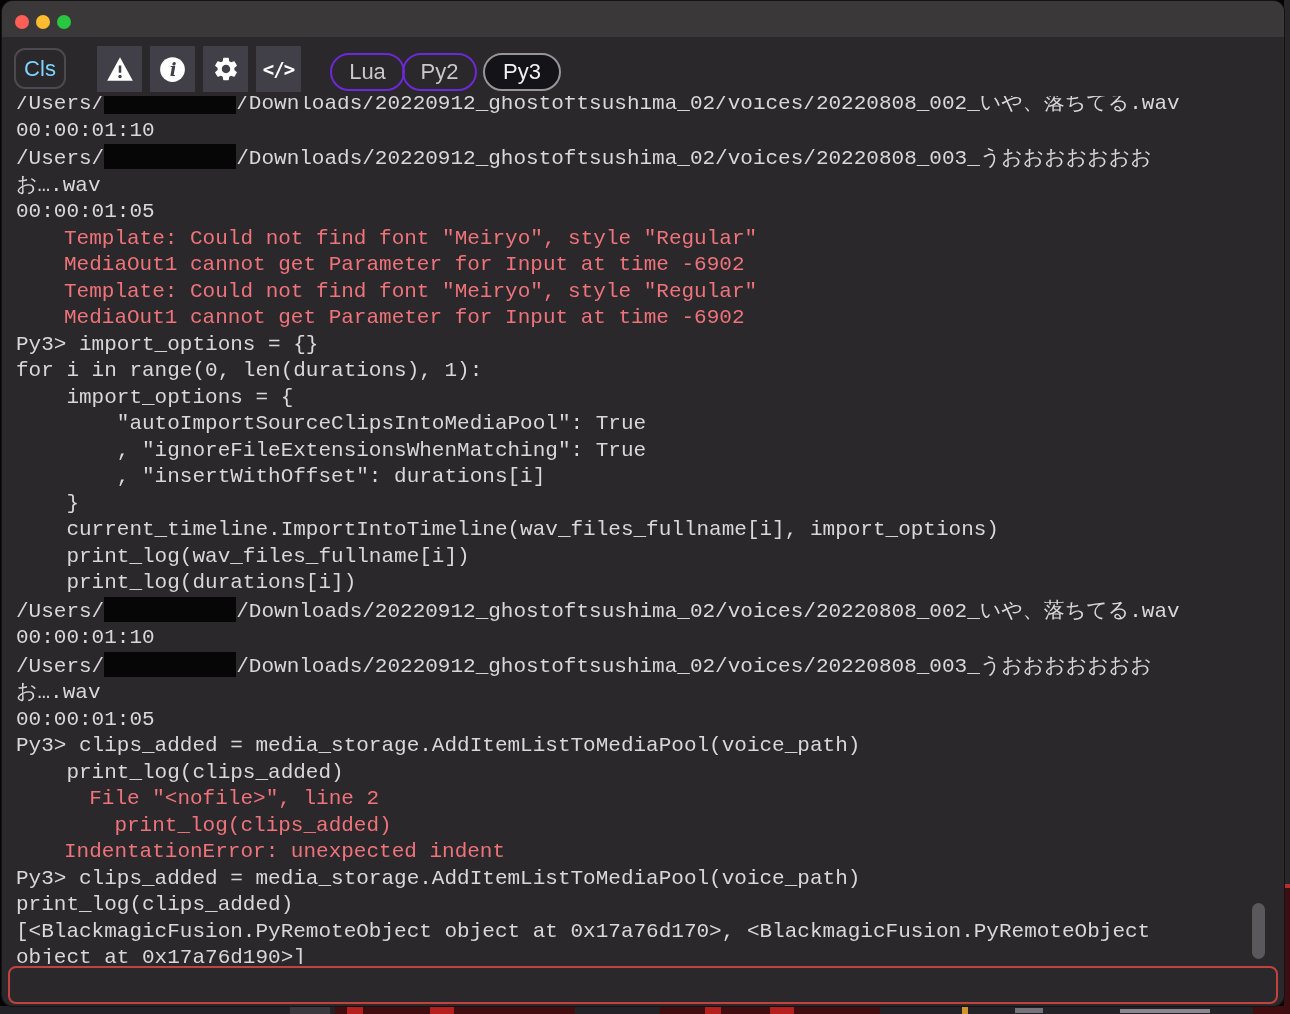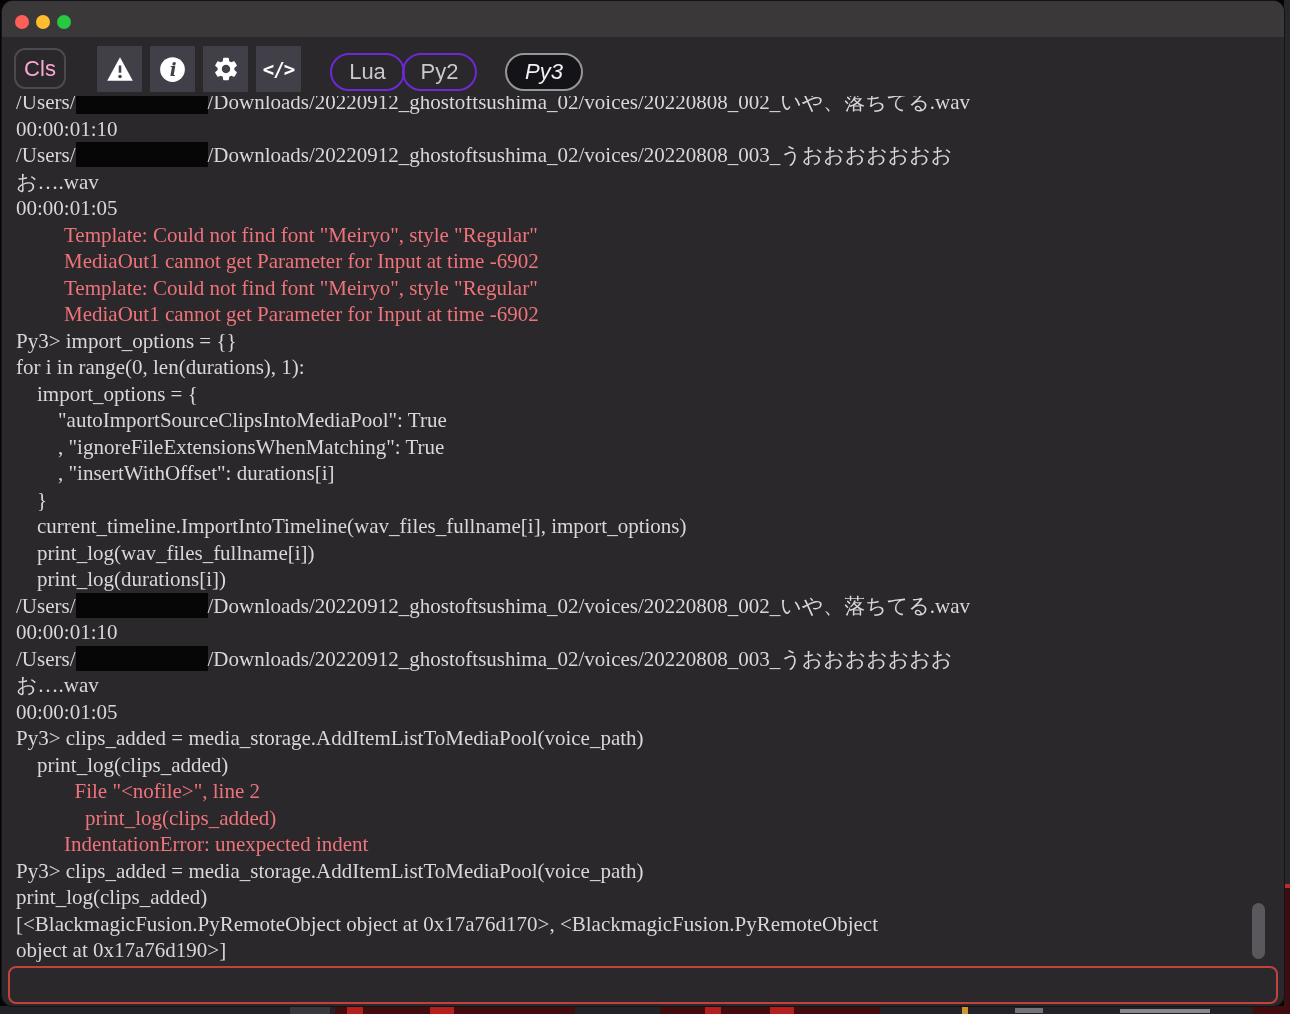--- a/index.html
+++ b/index.html
@@ -22,45 +22,45 @@
   }
   .titlebar{position:absolute;left:0;top:0;width:100%;height:36px;background:var(--titlebar_bg,#3b3839);}
   .tl{position:absolute;top:14px;width:14px;height:14px;border-radius:50%;}
   .tl.close{left:13px;}
   .tl.min{left:34px;}
   .tl.zoom{left:55px;}
 
   
   .btn-cls{
     position:absolute;left:12px;top:47px;width:52px;height:41px;box-sizing:border-box;
-    border:2px solid #4c4a50;border-radius:11px;color:#f9a8d4;font-size:22px;
+    border:2px solid #4c4a50;border-radius:11px;color:#7dd3fc;font-size:22px;
     display:flex;align-items:center;justify-content:center;background:transparent;cursor:default;
   }
   .icon-btn{
     position:absolute;top:45px;width:45px;height:46px;background:#413f47;
     display:flex;align-items:center;justify-content:center;border-radius:1px;cursor:default;
   }
   .icon-btn svg{display:block;}
   #btn-warn{left:95px;} #btn-info{left:148px;} #btn-gear{left:201px;} #btn-code{left:254px;}
   .code-label{color:#ffffff;font-size:19px;font-weight:bold;font-family:"DejaVu Sans Mono",monospace;letter-spacing:-1px;}
   .tab{
     position:absolute;top:52px;height:38px;box-sizing:border-box;
     border:2px solid #6d28d9;border-radius:19px;color:#c9c8ca;font-size:22px;
     display:flex;align-items:center;justify-content:center;cursor:default;
   }
   #tab-lua{left:328px;width:75px;}
   #tab-py2{left:400px;width:75px;}
-  #tab-py3{left:503px;width:78px;font-style:italic;}
+  #tab-py3{left:481px;width:78px;}
   .tab.selected{background:#141318;border-color:#96959a;color:#f2f2f4;}
 
   
   .console-viewport{position:absolute;left:2px;top:95px;width:1268px;height:868px;overflow:hidden;}
   .console-log{
     margin-top:-7px;padding-left:12px;
-    font-family:Liberation Serif, serif;font-size:21px;line-height:26.5px;
+    font-family:Liberation Mono, monospace;font-size:21px;line-height:26.5px;
     white-space:pre;color:var(--console_text,#d8d7d9);
   }
   .log-line.err{color:var(--error_text,#ef737a);margin-left:48px;}
   .redact{display:inline-block;width:132px;height:25px;background:#060606;vertical-align:-5px;}
 
   .scroll-thumb{position:absolute;left:1250px;top:902px;width:13px;height:56px;border-radius:7px;background:#5a585d;}
 
   
   .console-input{
     position:absolute;left:6px;top:965px;width:1270px;height:38px;box-sizing:border-box;

